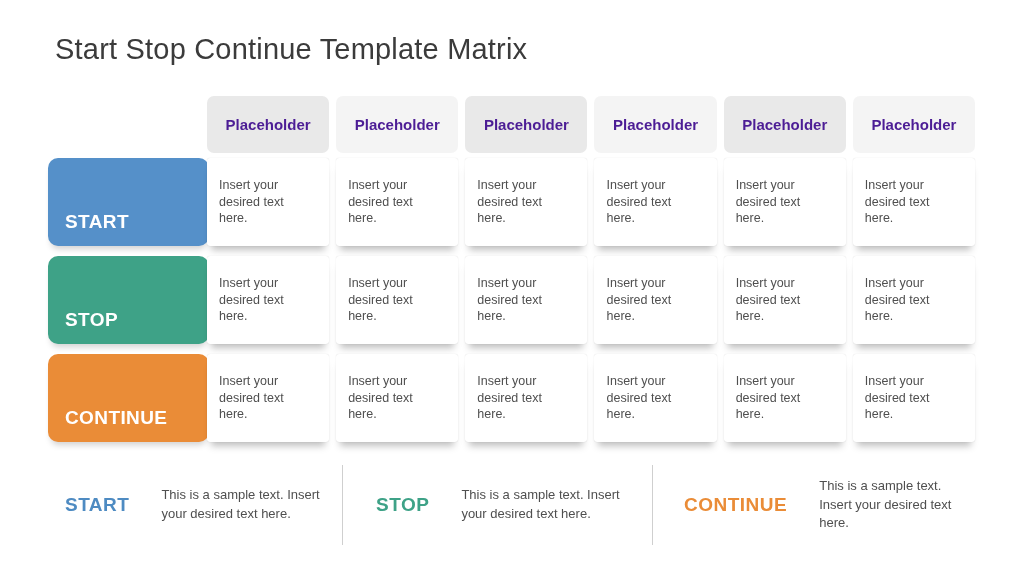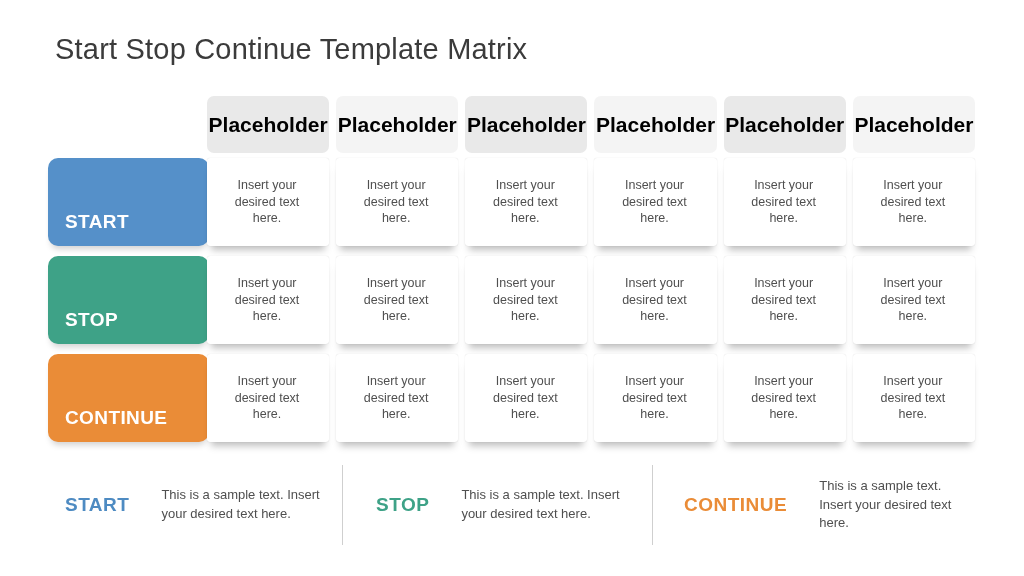--- a/index.html
+++ b/index.html
@@ -26,21 +26,21 @@
     column-gap: 7px;
   }
   .header-row { height: 57px; margin-bottom: 5px; }
   .body-row  { height: 88px; margin-bottom: 10px; }
 
   .corner-spacer { }
 
   .col-header {
     border-radius: 7px;
     display: flex; align-items: center; justify-content: center;
-    font-size: 21px; font-weight: bold; color: #000000;
+    font-size: 15px; font-weight: bold; color: #4c1d95;
   }
   .col-header.odd  { background: #e9e9e9; }
   .col-header.even { background: #f4f4f4; }
 
   .row-label {
     position: relative; z-index: 0;
     margin-right: -9px;
     border-radius: 10px;
     display: flex; align-items: flex-end;
     padding: 0 0 13px 17px;
@@ -49,21 +49,21 @@
     box-shadow: 0 6px 6px -3px rgba(0,0,0,0.18);
   }
 
   .cell {
     position: relative; z-index: 1;
     background: #ffffff;
     border-radius: 3px;
     box-shadow: 0 0 1px rgba(0,0,0,0.18), 0 8px 7px -4px rgba(0,0,0,0.25);
     display: flex; align-items: center;
     padding: 8px 12px;
-    font-size: 12.5px; line-height: 1.35; color: #4f4f4f; text-align: center;
+    font-size: 12.5px; line-height: 1.35; color: #4f4f4f;
   }
   .cell span { display: block; max-width: 96px; }
 
   .legend {
     position: absolute; left: 48px; top: 465px; width: 927px; height: 80px;
     display: flex;
   }
   .legend-section {
     display: flex; align-items: center;
     box-sizing: border-box;

